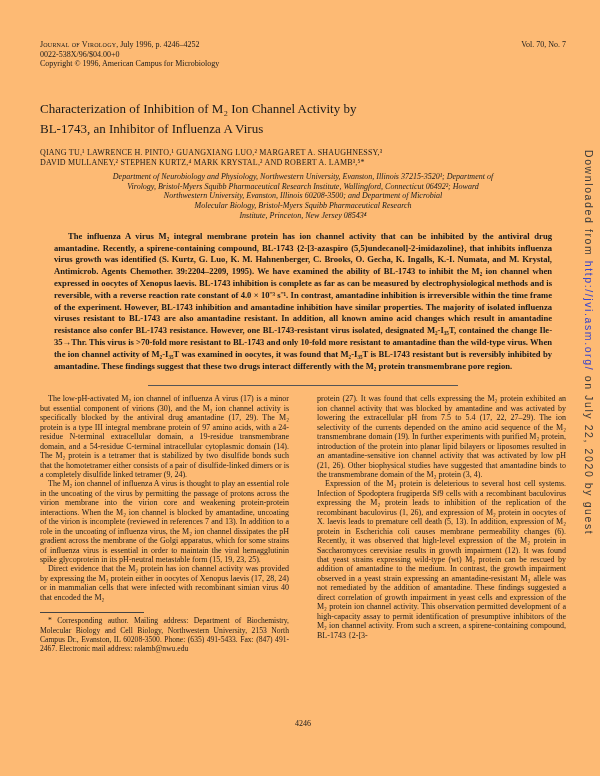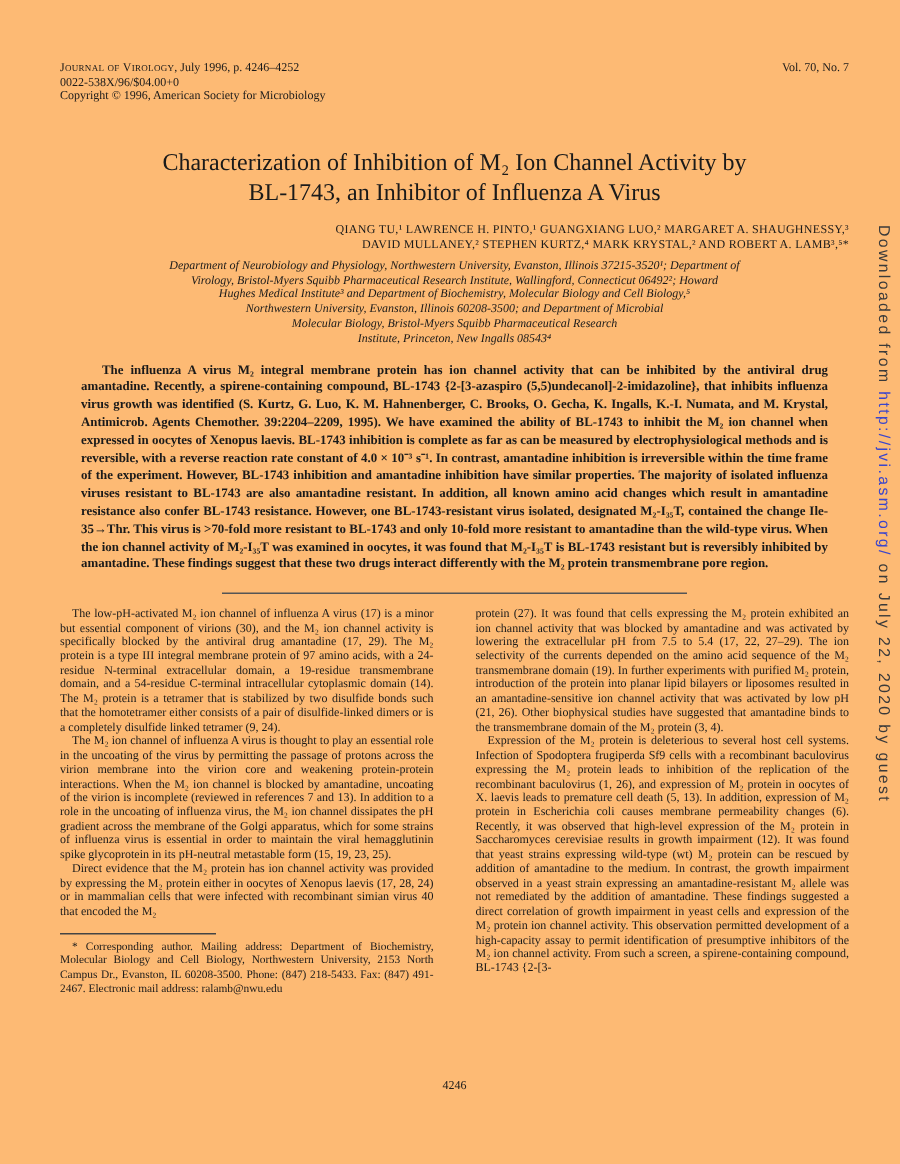--- a/index.html
+++ b/index.html
@@ -10,23 +10,23 @@
     overflow:hidden;
     font-family:"Liberation Serif", serif;
     color:#1a1a1a;
   }
   .content{position:absolute;left:40px;top:40px;width:526px;}
   
   .masthead{position:relative;font-size:8px;line-height:9.6px;}
   .journal-name{font-variant:small-caps;letter-spacing:.2px;}
   .vol-line{position:absolute;right:0;top:0;font-size:8px;}
   
-  .title{margin-top:30px;text-align:center;font-size:16px;line-height:20px;}
+  .title{margin-top:30px;text-align:left;font-size:13px;line-height:20px;}
   
-  .authors{margin-top:9px;text-align:right;font-size:8px;line-height:10px;letter-spacing:.2px;}
+  .authors{margin-top:9px;text-align:left;font-size:8px;line-height:10px;letter-spacing:.2px;}
   
   .affiliations{margin-top:4px;text-align:center;font-style:italic;font-size:8px;line-height:9.8px;}
   .received{margin-top:7px;text-align:center;font-size:8px;}
   
   .abstract{
     margin-top:10px;padding:0 14px;
     font-weight:bold;font-size:8.6px;line-height:11.8px;
     text-align:justify;text-indent:14px;
   }
   .abstract-rule{width:310px;margin:13px auto 0;border:none;border-top:1px solid #555;height:0;}
@@ -52,55 +52,54 @@
 </style>
 </head>
 <body>
 
 <div class="page">
   <div class="content">
 
     <div class="masthead">
       <div><span class="journal-name">Journal of Virology</span><span>, July 1996, p. 4246–4252</span></div>
       <div>0022-538X/96/$04.00+0</div>
-      <div>Copyright © 1996, American Society for Microbiology</div>
+      <div>Copyright © 1996, American Campus for Microbiology</div>
       <div class="vol-line">Vol. 70, No. 7</div>
     </div>
 
     <div class="title">
       <div>Characterization of Inhibition of M₂ Ion Channel Activity by</div>
       <div>BL-1743, an Inhibitor of Influenza A Virus</div>
     </div>
 
     <div class="authors">
       <div>QIANG TU,¹ LAWRENCE H. PINTO,¹ GUANGXIANG LUO,² MARGARET A. SHAUGHNESSY,³</div>
       <div>DAVID MULLANEY,² STEPHEN KURTZ,⁴ MARK KRYSTAL,² AND ROBERT A. LAMB³,⁵*</div>
     </div>
 
     <div class="affiliations">
       <div>Department of Neurobiology and Physiology, Northwestern University, Evanston, Illinois 37215-3520¹; Department of</div>
       <div>Virology, Bristol-Myers Squibb Pharmaceutical Research Institute, Wallingford, Connecticut 06492²; Howard</div>
-      <div>Hughes Medical Institute³ and Department of Biochemistry, Molecular Biology and Cell Biology,⁵</div>
       <div>Northwestern University, Evanston, Illinois 60208-3500; and Department of Microbial</div>
       <div>Molecular Biology, Bristol-Myers Squibb Pharmaceutical Research</div>
-      <div>Institute, Princeton, New Ingalls 08543⁴</div>
+      <div>Institute, Princeton, New Jersey 08543⁴</div>
     </div>
 
 
     <div class="abstract">The influenza A virus M₂ integral membrane protein has ion channel activity that can be inhibited by the antiviral drug amantadine. Recently, a spirene-containing compound, BL-1743 {2-[3-azaspiro (5,5)undecanol]-2-imidazoline}, that inhibits influenza virus growth was identified (S. Kurtz, G. Luo, K. M. Hahnenberger, C. Brooks, O. Gecha, K. Ingalls, K.-I. Numata, and M. Krystal, Antimicrob. Agents Chemother. 39:2204–2209, 1995). We have examined the ability of BL-1743 to inhibit the M₂ ion channel when expressed in oocytes of Xenopus laevis. BL-1743 inhibition is complete as far as can be measured by electrophysiological methods and is reversible, with a reverse reaction rate constant of 4.0 × 10⁻³ s⁻¹. In contrast, amantadine inhibition is irreversible within the time frame of the experiment. However, BL-1743 inhibition and amantadine inhibition have similar properties. The majority of isolated influenza viruses resistant to BL-1743 are also amantadine resistant. In addition, all known amino acid changes which result in amantadine resistance also confer BL-1743 resistance. However, one BL-1743-resistant virus isolated, designated M₂-I₃₅T, contained the change Ile-35→Thr. This virus is &gt;70-fold more resistant to BL-1743 and only 10-fold more resistant to amantadine than the wild-type virus. When the ion channel activity of M₂-I₃₅T was examined in oocytes, it was found that M₂-I₃₅T is BL-1743 resistant but is reversibly inhibited by amantadine. These findings suggest that these two drugs interact differently with the M₂ protein transmembrane pore region.</div>
 
     <hr class="abstract-rule">
 
     <div class="cols">
       <div class="col">
         <p>The low-pH-activated M₂ ion channel of influenza A virus (17) is a minor but essential component of virions (30), and the M₂ ion channel activity is specifically blocked by the antiviral drug amantadine (17, 29). The M₂ protein is a type III integral membrane protein of 97 amino acids, with a 24-residue N-terminal extracellular domain, a 19-residue transmembrane domain, and a 54-residue C-terminal intracellular cytoplasmic domain (14). The M₂ protein is a tetramer that is stabilized by two disulfide bonds such that the homotetramer either consists of a pair of disulfide-linked dimers or is a completely disulfide linked tetramer (9, 24).</p>
         <p>The M₂ ion channel of influenza A virus is thought to play an essential role in the uncoating of the virus by permitting the passage of protons across the virion membrane into the virion core and weakening protein-protein interactions. When the M₂ ion channel is blocked by amantadine, uncoating of the virion is incomplete (reviewed in references 7 and 13). In addition to a role in the uncoating of influenza virus, the M₂ ion channel dissipates the pH gradient across the membrane of the Golgi apparatus, which for some strains of influenza virus is essential in order to maintain the viral hemagglutinin spike glycoprotein in its pH-neutral metastable form (15, 19, 23, 25).</p>
         <p>Direct evidence that the M₂ protein has ion channel activity was provided by expressing the M₂ protein either in oocytes of Xenopus laevis (17, 28, 24) or in mammalian cells that were infected with recombinant simian virus 40 that encoded the M₂</p>
         <hr class="footnote-sep">
-        <p class="footnote">* Corresponding author. Mailing address: Department of Biochemistry, Molecular Biology and Cell Biology, Northwestern University, 2153 North Campus Dr., Evanston, IL 60208-3500. Phone: (847) 218-5433. Fax: (847) 491-2467. Electronic mail address: ralamb@nwu.edu</p>
+        <p class="footnote">* Corresponding author. Mailing address: Department of Biochemistry, Molecular Biology and Cell Biology, Northwestern University, 2153 North Campus Dr., Evanston, IL 60208-3500. Phone: (635) 491-5433. Fax: (847) 491-2467. Electronic mail address: ralamb@nwu.edu</p>
       </div>
       <div class="col">
         <p class="no-indent">protein (27). It was found that cells expressing the M₂ protein exhibited an ion channel activity that was blocked by amantadine and was activated by lowering the extracellular pH from 7.5 to 5.4 (17, 22, 27–29). The ion selectivity of the currents depended on the amino acid sequence of the M₂ transmembrane domain (19). In further experiments with purified M₂ protein, introduction of the protein into planar lipid bilayers or liposomes resulted in an amantadine-sensitive ion channel activity that was activated by low pH (21, 26). Other biophysical studies have suggested that amantadine binds to the transmembrane domain of the M₂ protein (3, 4).</p>
         <p>Expression of the M₂ protein is deleterious to several host cell systems. Infection of Spodoptera frugiperda Sf9 cells with a recombinant baculovirus expressing the M₂ protein leads to inhibition of the replication of the recombinant baculovirus (1, 26), and expression of M₂ protein in oocytes of X. laevis leads to premature cell death (5, 13). In addition, expression of M₂ protein in Escherichia coli causes membrane permeability changes (6). Recently, it was observed that high-level expression of the M₂ protein in Saccharomyces cerevisiae results in growth impairment (12). It was found that yeast strains expressing wild-type (wt) M₂ protein can be rescued by addition of amantadine to the medium. In contrast, the growth impairment observed in a yeast strain expressing an amantadine-resistant M₂ allele was not remediated by the addition of amantadine. These findings suggested a direct correlation of growth impairment in yeast cells and expression of the M₂ protein ion channel activity. This observation permitted development of a high-capacity assay to permit identification of presumptive inhibitors of the M₂ ion channel activity. From such a screen, a spirene-containing compound, BL-1743 {2-[3-</p>
       </div>
     </div>
 
   </div>
 
   <div class="page-number">4246</div>

